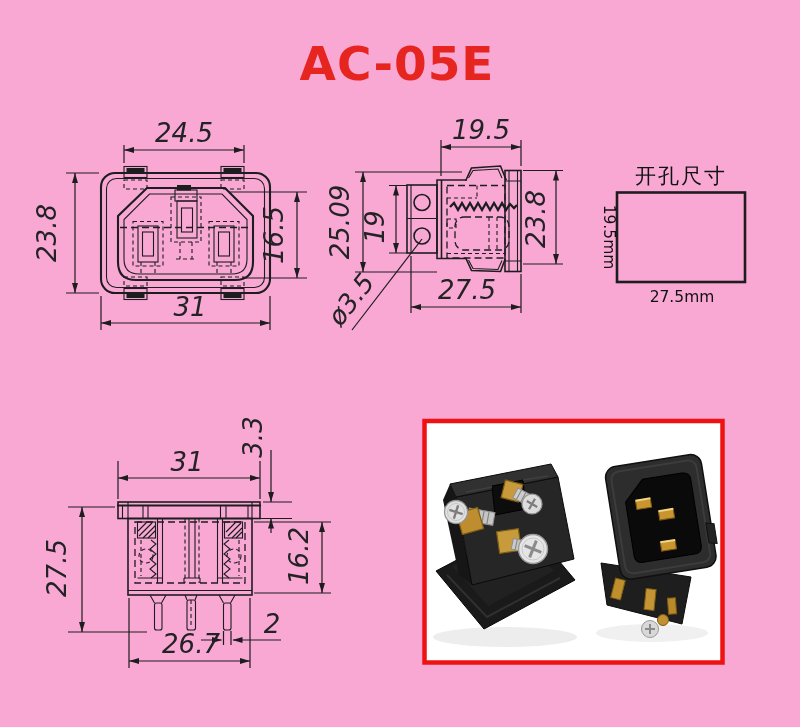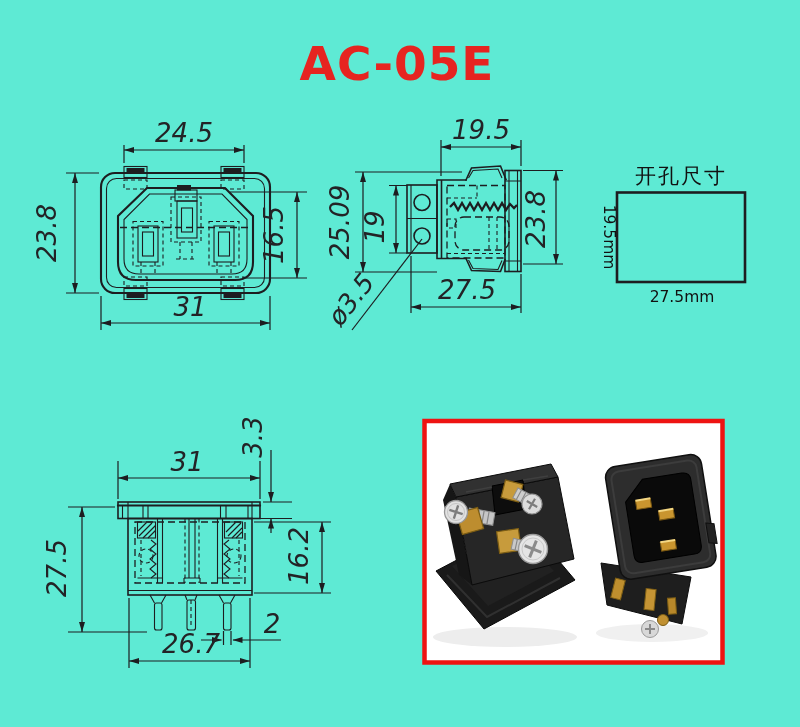--- a/index.html
+++ b/index.html
@@ -1,16 +1,16 @@
 <!DOCTYPE html>
 <html><head>
 <meta charset="utf-8">
 <style>
   html,body{margin:0;padding:0;background:#ffffff;}
-  .canvas{position:relative;width:800px;height:727px;background:#5eead4;overflow:hidden;
+  .canvas{position:relative;width:800px;height:727px;background:#f9a8d4;overflow:hidden;
           font-family:"DejaVu Sans",sans-serif;}
   svg{position:absolute;left:0;top:0;}
   
   .ln   {stroke:#1d1d20;stroke-width:1.6;fill:none;stroke-linecap:square;}
   .ln2  {stroke:#1d1d20;stroke-width:2.1;fill:none;stroke-linecap:square;}
   .ln1  {stroke:#1d1d20;stroke-width:1.1;fill:none;}
   .thin {stroke:#1d1d20;stroke-width:1.2;fill:none;}
   .dash {stroke:#1d1d20;stroke-width:1.3;fill:none;stroke-dasharray:7 4;}
   .dash2{stroke:#1d1d20;stroke-width:1.1;fill:none;stroke-dasharray:4 3;}
   .fillb{fill:#1d1d20;stroke:none;}

